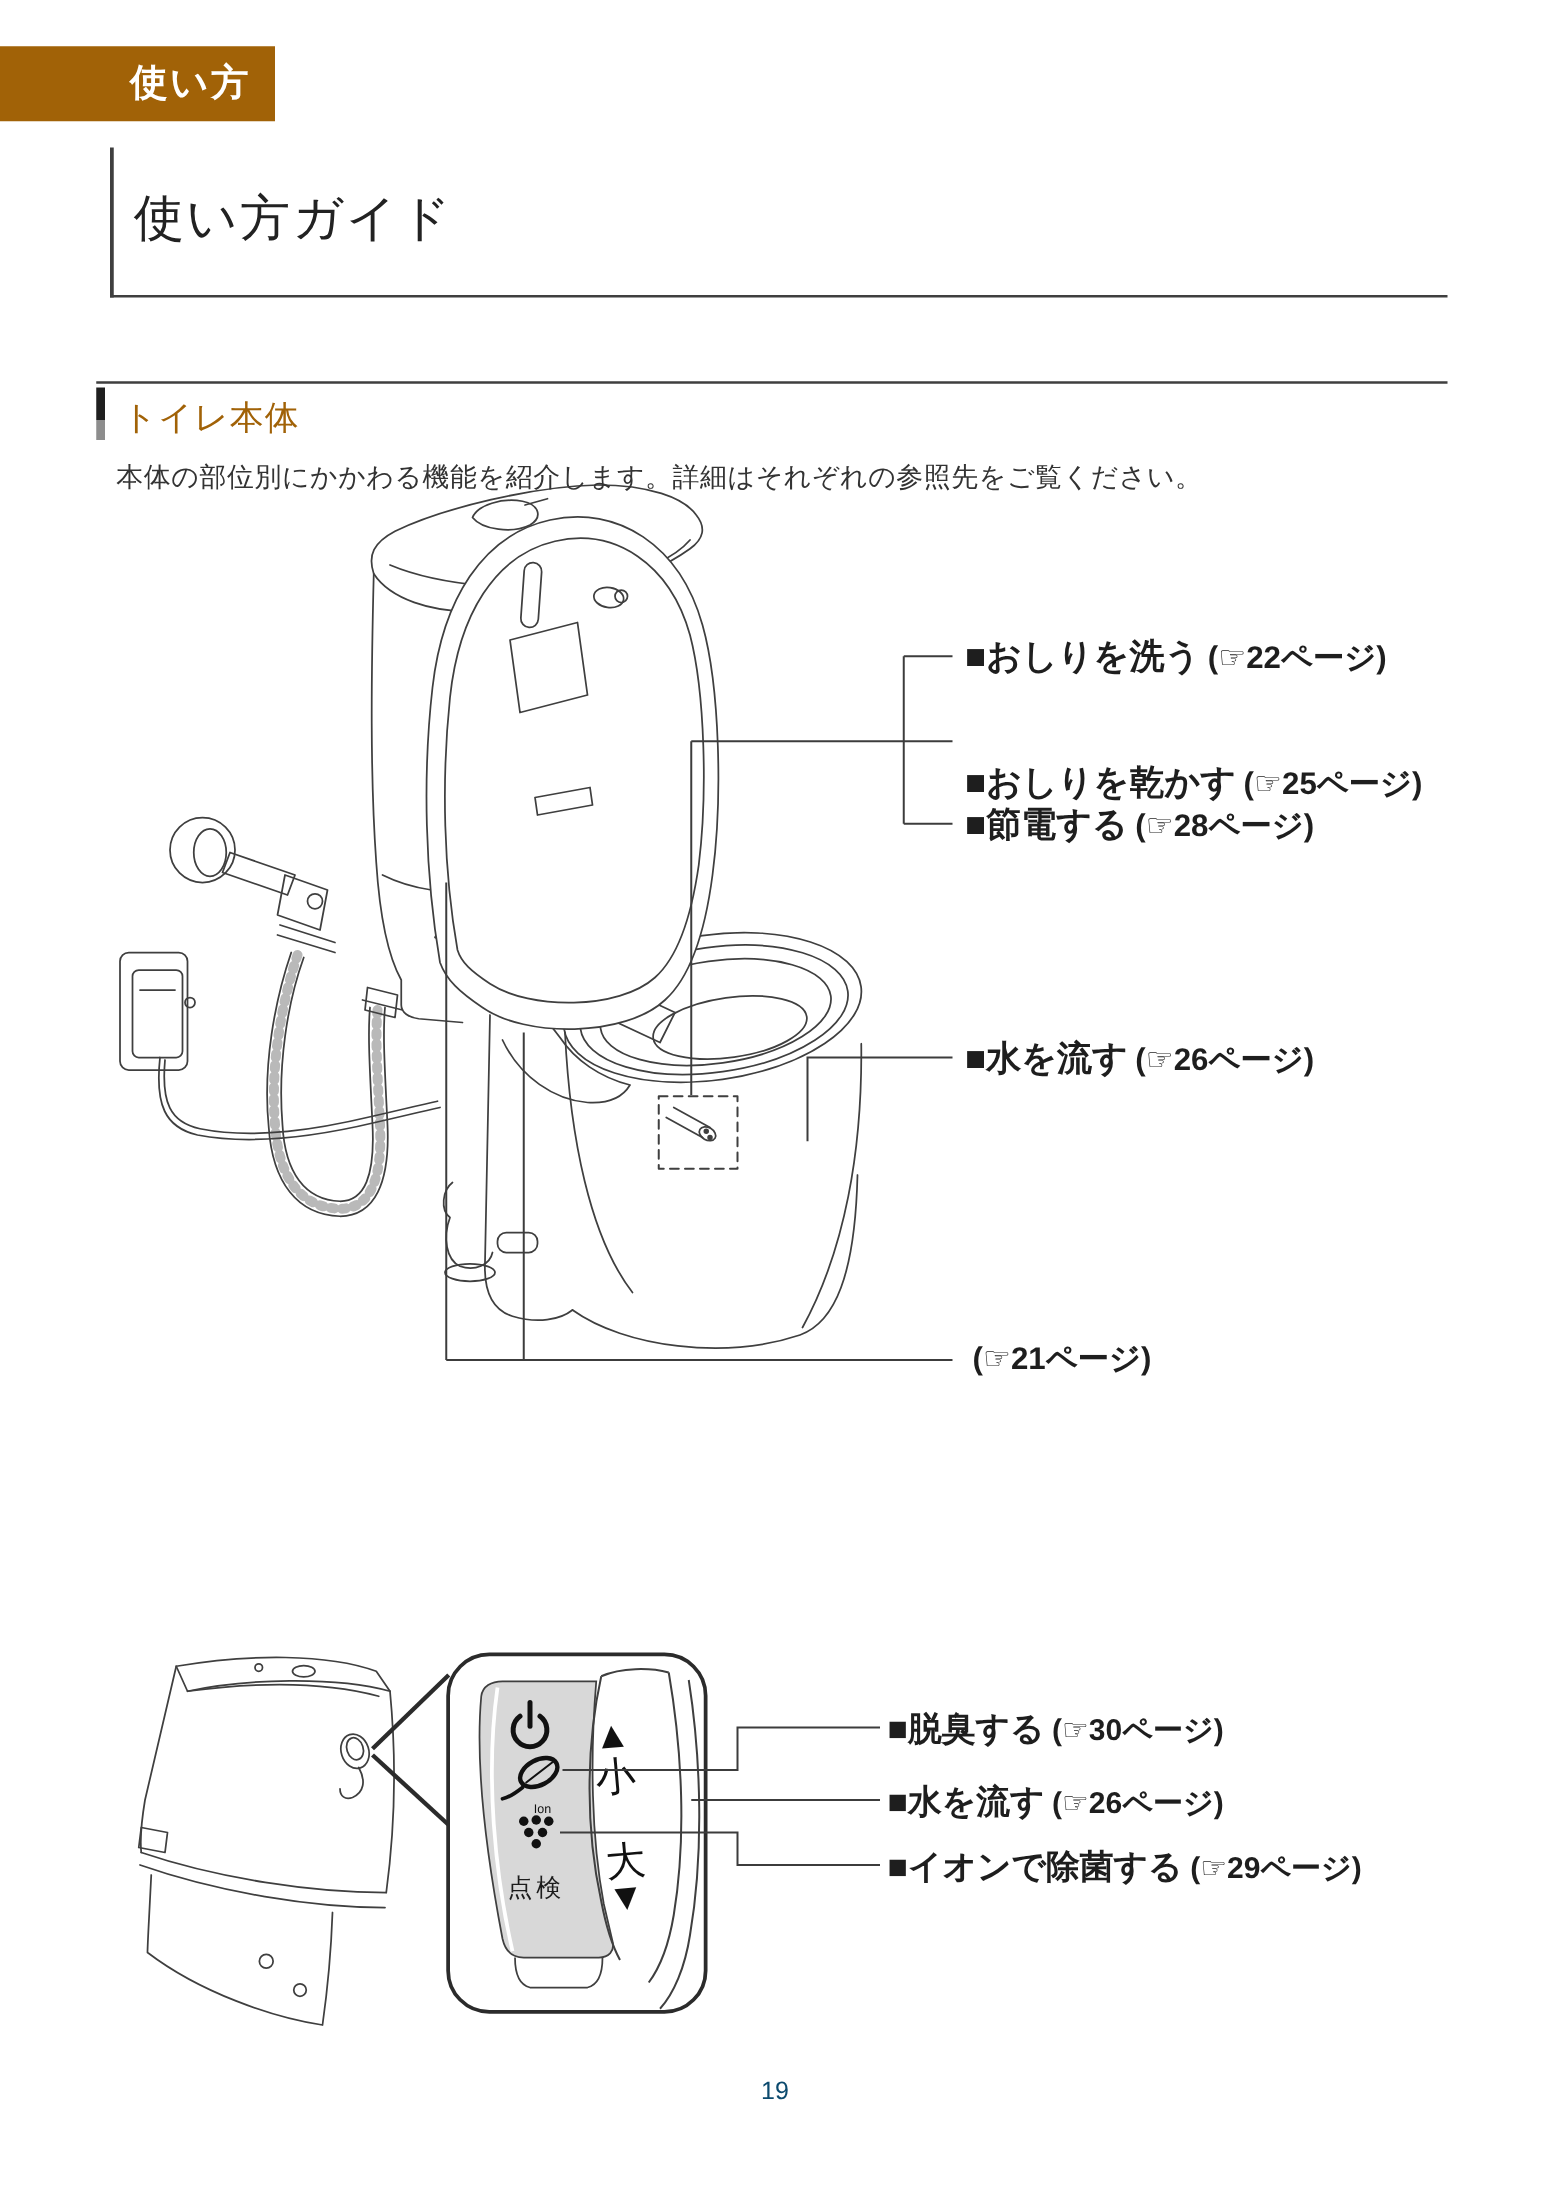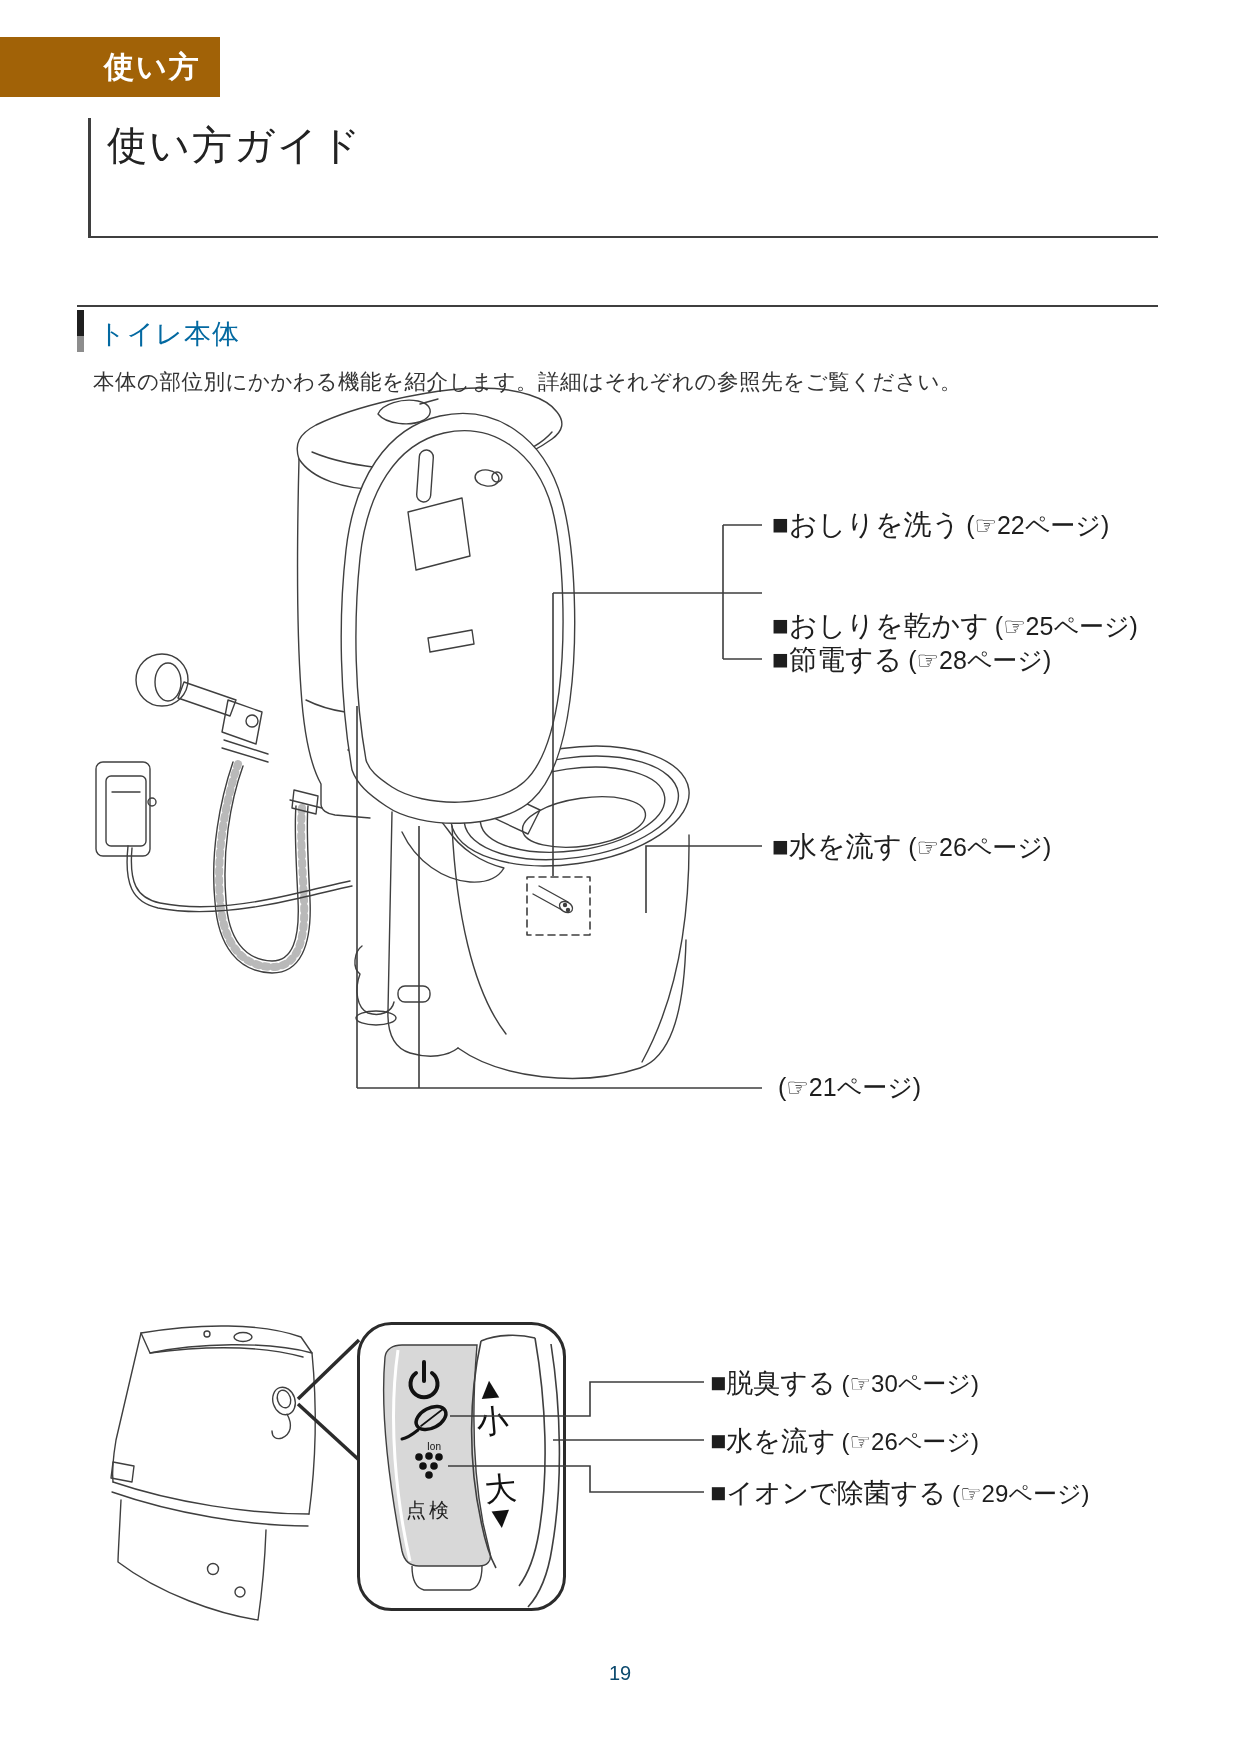--- a/index.html
+++ b/index.html
@@ -11,32 +11,32 @@
   #art{position:absolute;left:0;top:0;z-index:0;}
   .txt{position:absolute;z-index:2;}
   .badge{
     left:0;top:37px;width:220px;height:60px;background:#a16207;color:#fff;
     font-size:30px;font-weight:bold;line-height:60px;padding-left:104px;
     letter-spacing:2px;box-sizing:border-box;
   }
   .title-block{
     left:88px;top:118px;width:1070px;height:120px;
     border-left:3px solid #3f3f3f;border-bottom:2px solid #3f3f3f;
-    display:flex;align-items:flex-start;box-sizing:border-box;
+    display:flex;align-items:center;box-sizing:border-box;
     padding:0 0 6px 16px;
   }
   .title-block h1{margin:0;font-size:40px;font-weight:normal;letter-spacing:2px;color:#222;}
   .section-block{
     left:77px;top:305px;width:1081px;border-top:2px solid #3f3f3f;
     display:flex;align-items:flex-start;box-sizing:border-box;padding-top:3px;
   }
   .section-bar{width:7px;height:42px;background:linear-gradient(#1f1f1f 62%,#8d8d8d 62%);}
-  .section-block h2{margin:0;font-size:27px;font-weight:normal;padding:6px 0 0 14px;letter-spacing:1px;color:#0369a1;}
+  .section-block h2{margin:0;font-size:27px;font-weight:normal;padding:6px 0 0 14px;letter-spacing:1px;color:#a16207;}
   .intro{left:93px;top:367px;font-size:21.5px;letter-spacing:0.5px;color:#333;}
-  .callout{position:absolute;z-index:2;font-size:28px;line-height:36px;white-space:nowrap;color:#1e1e1e;}
+  .callout{position:absolute;z-index:2;font-size:28px;line-height:36px;white-space:nowrap;color:#1e1e1e;font-weight:bold;}
   .callout .ref{font-size:25px;margin-left:6px;color:#1e1e1e;}
   .callout.small{font-size:27px;line-height:34px;}
   .callout.small .ref{font-size:24px;}
   .ref-block{display:block;margin-left:22px;margin-top:0;line-height:34px;}
   .pagenum{left:0;top:1662px;width:100%;text-align:center;font-size:20px;color:#0c4a6e;}
 </style>
 </head>
 <body>
 
 <svg id="art" width="1240" height="1754" viewBox="0 0 1240 1754">

